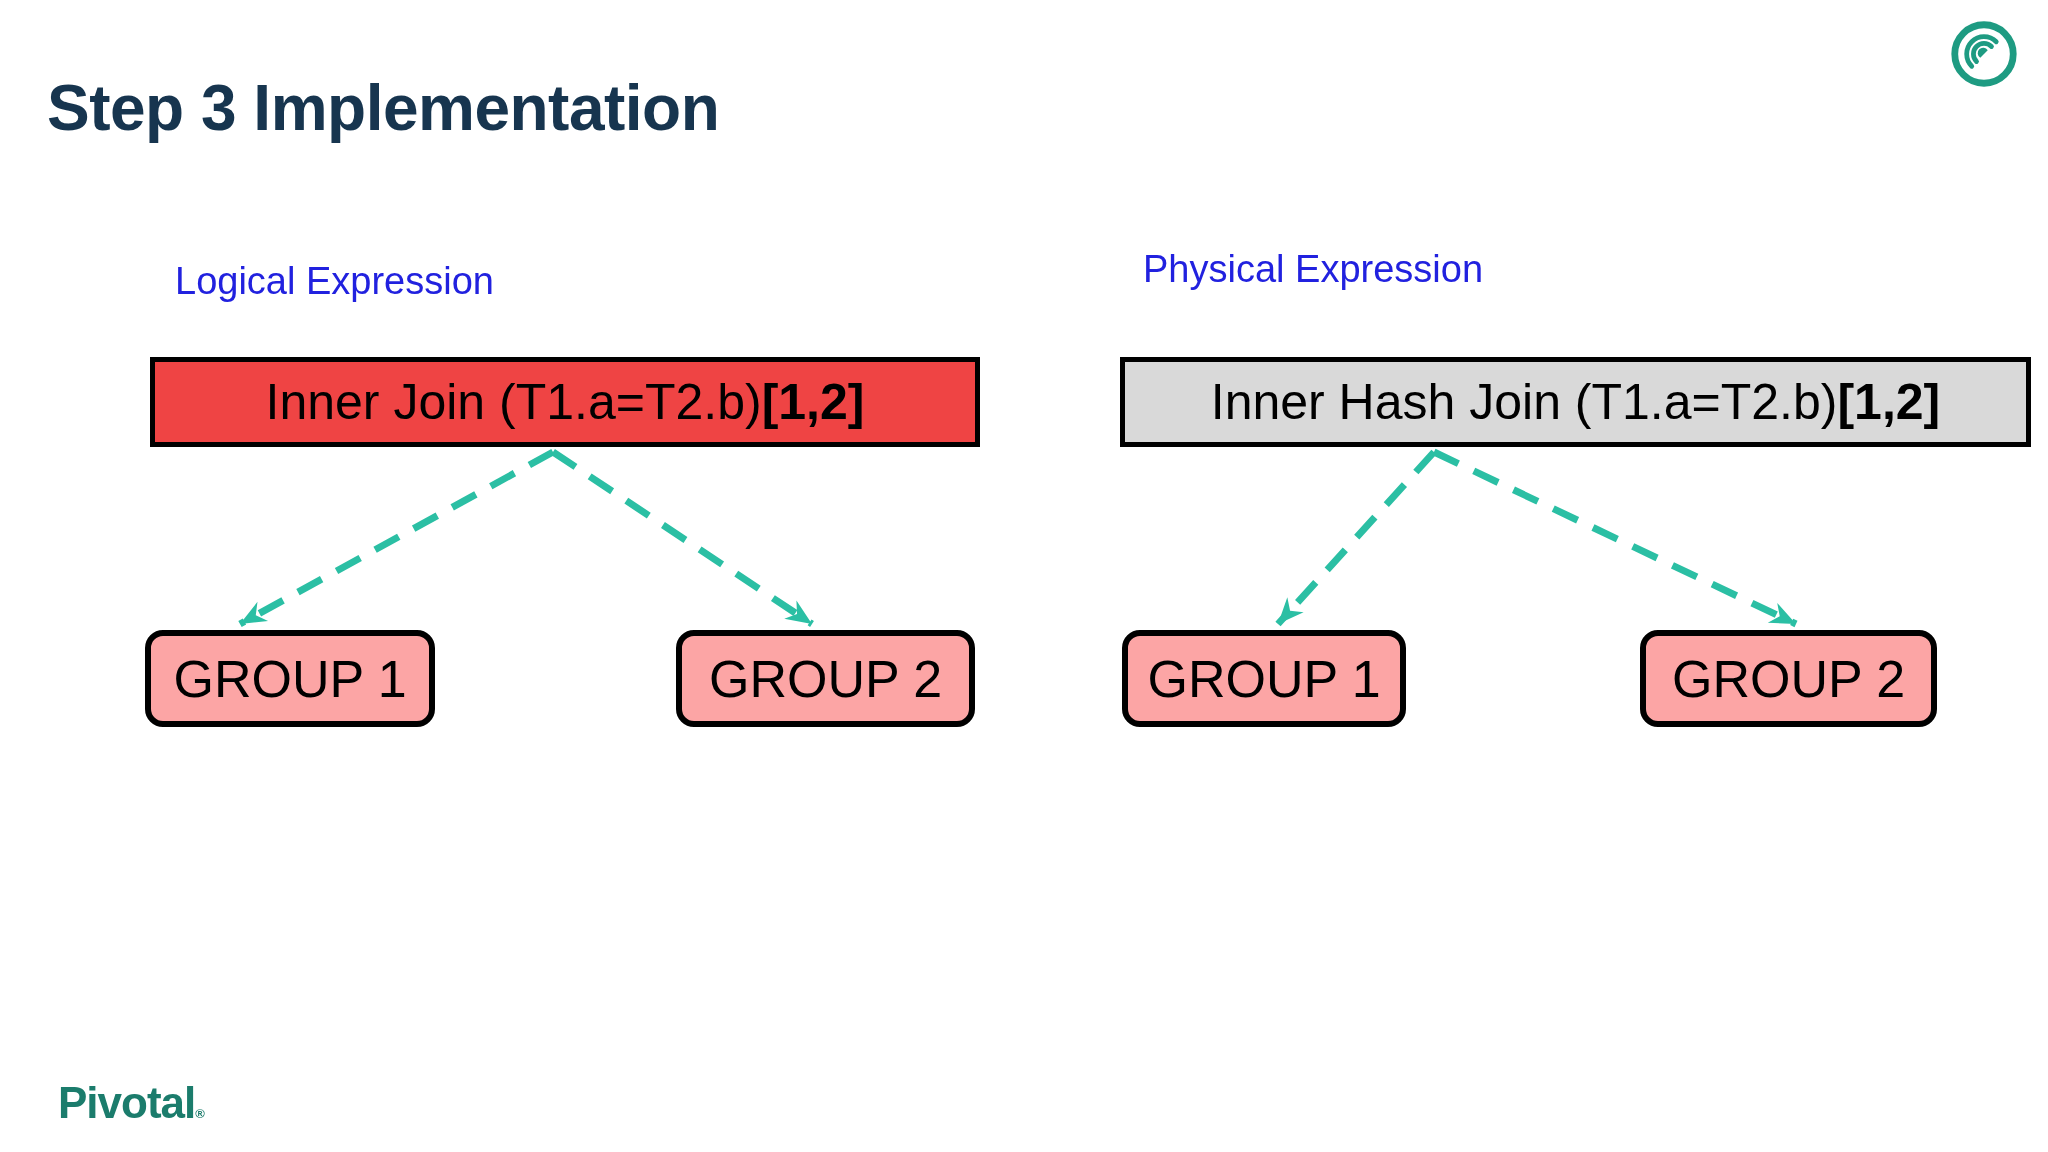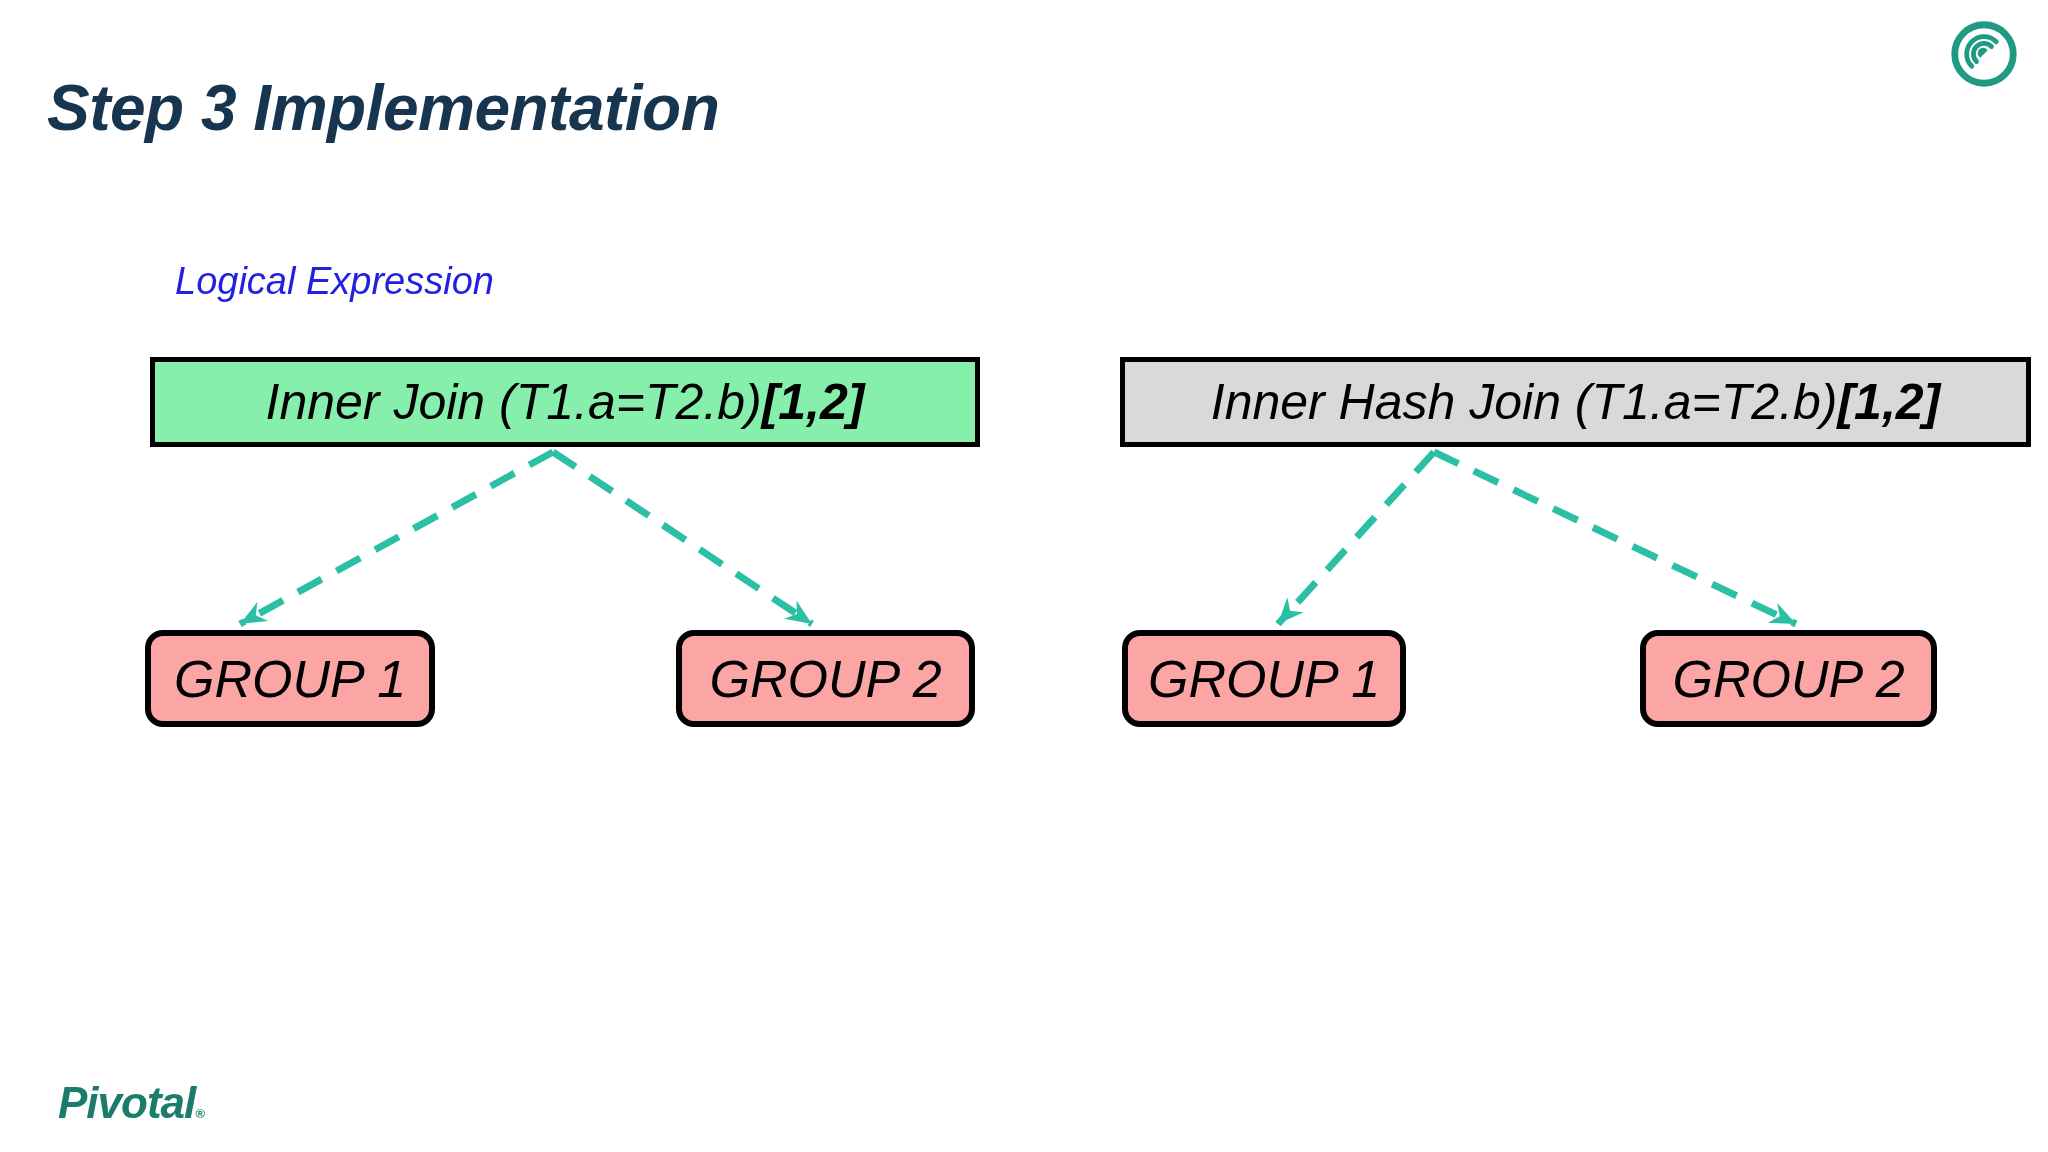--- a/index.html
+++ b/index.html
@@ -1,33 +1,33 @@
 <!DOCTYPE html>
 <html><head>
 <meta charset="utf-8">
 <style>
   html,body { margin:0; padding:0; background:#ffffff; }
   #slide {
     position:relative; width:2048px; height:1152px; background:#ffffff;
-    font-family:"Liberation Sans", sans-serif; overflow:hidden;font-style:italic;
+    font-family:"Liberation Sans", sans-serif; overflow:hidden;
     --title-navy:#17354F; --label-blue:#2121DF; --arrow-teal:#2BBFA4;
     --brand-teal:#1B7C6C; --logo-teal:#1E9B82; --expr-gray:#D9D9D9;
   }
   .slide-title {
     position:absolute; left:47px; top:28px;
     font-size:64px; font-weight:bold; letter-spacing:-0.5px;
     color:var(--title-navy);
   }
   .logo-wrap { position:absolute; right:30px; top:20px; width:68px; height:68px; }
   .panel-label { position:absolute; font-size:38px; color:var(--label-blue); white-space:nowrap; }
   #label-logical  { left:175px;  top:260px;text-align:center; }
   #label-physical { left:1143px; top:248px; }
   .expr-box {
     position:absolute; height:90px; box-sizing:border-box;
-    border:5px solid #000; background:#86efac; color:#000;
+    border:5px solid #000; background:#ef4444; color:#000;
     display:flex; align-items:center; justify-content:center;
     font-size:50px; white-space:nowrap;
   }
   #expr-logical  { left:150px;  top:357px; width:830px; }
   #expr-physical { left:1120px; top:357px; width:911px; background:var(--expr-gray); }
   .expr-note { font-weight:bold; margin-left:0; }
   .group-box {
     position:absolute; height:97px; box-sizing:border-box;
     border:6px solid #000; border-radius:18px; background:#fca5a5; color:#000;
     display:flex; align-items:center; justify-content:center;
@@ -64,20 +64,21 @@
   </div>
 
   <div class="panel-label" id="label-logical">Logical Expression</div>
   <div class="expr-box" id="expr-logical">
     <span>Inner Join (T1.a=T2.b)</span>
     <span class="expr-note">[1,2]</span>
   </div>
   <div class="group-box" id="group-l1">GROUP 1</div>
   <div class="group-box" id="group-l2">GROUP 2</div>
 
+  <div class="panel-label" id="label-physical">Physical Expression</div>
   <div class="expr-box" id="expr-physical">
     <span>Inner Hash Join (T1.a=T2.b)</span>
     <span class="expr-note">[1,2]</span>
   </div>
   <div class="group-box" id="group-r1">GROUP 1</div>
   <div class="group-box" id="group-r2">GROUP 2</div>
 
   <svg id="arrows" width="2048" height="1152">
     <defs>
       <marker id="ah" viewBox="0 0 30 30" markerWidth="30" markerHeight="30" refX="28" refY="15" orient="auto" markerUnits="userSpaceOnUse">

